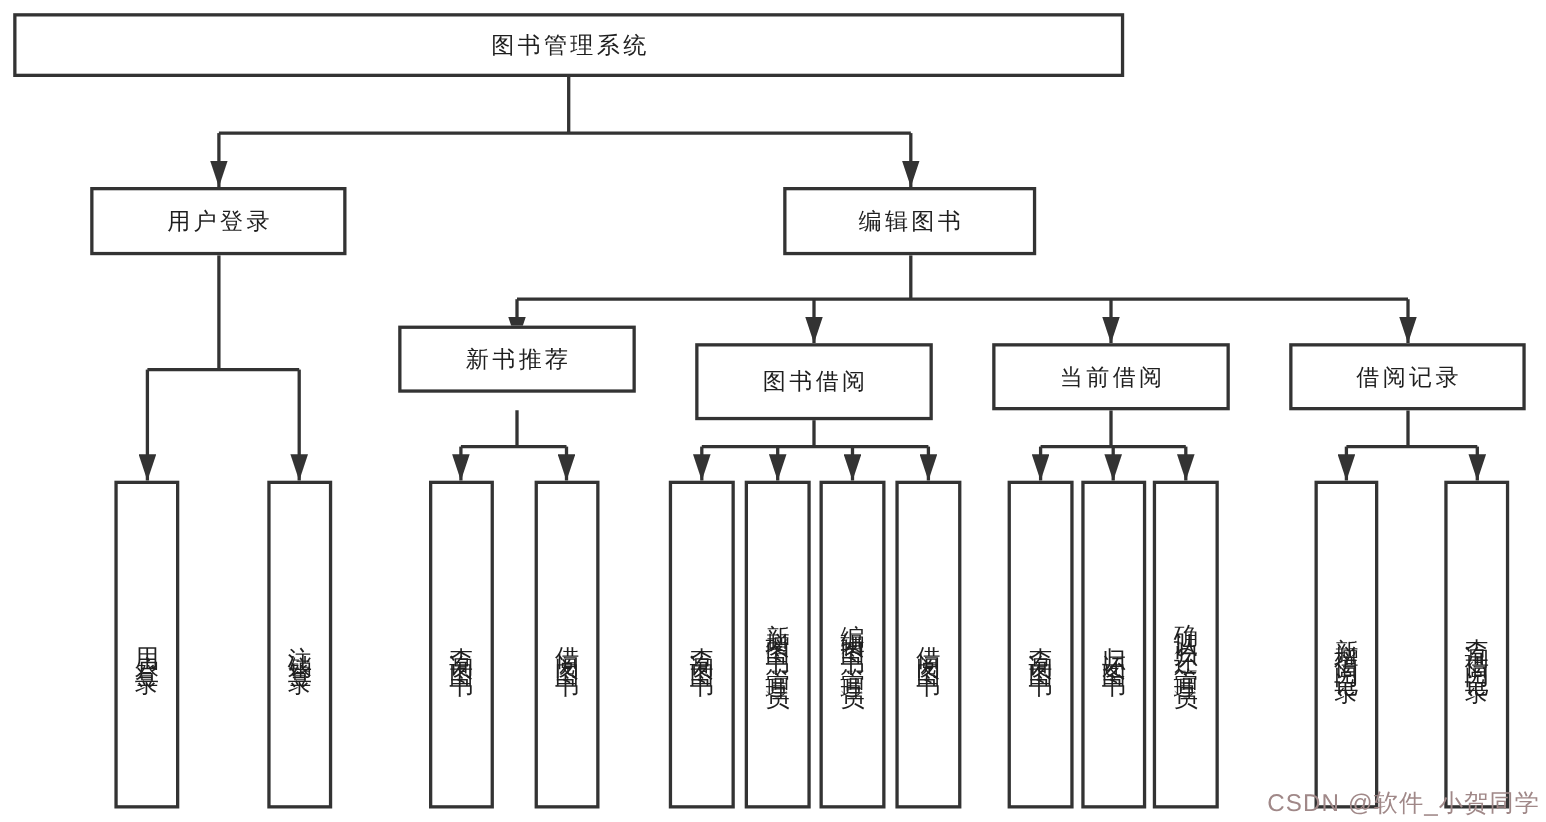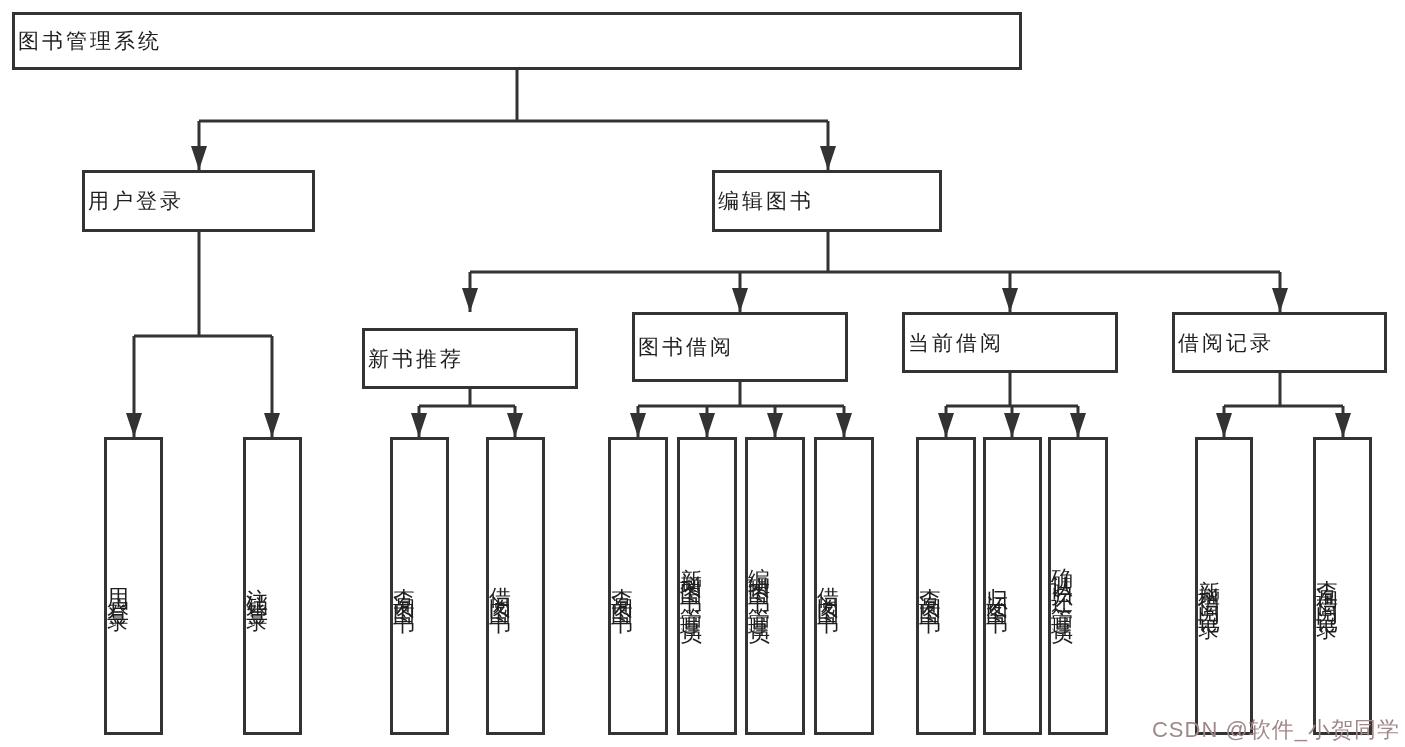--- a/index.html
+++ b/index.html
@@ -21,21 +21,21 @@
     top: 0;
     z-index: 1;
   }
   .node {
     position: absolute;
     box-sizing: border-box;
     border: 3px solid #333333;
     background: #ffffff;
     display: flex;
     align-items: center;
-    justify-content: flex-start;
+    justify-content: center;
     z-index: 2;
   }
   .node .hlabel {
     font-size: 21px;
     letter-spacing: 3px;
     color: #1f1f1f;
     white-space: nowrap;
     text-indent: 3px;
   }
   .leaf .vlabel {
@@ -105,21 +105,21 @@
     <span class="hlabel">图书管理系统</span>
   </div>
 
   <div class="node" style="left:82px; top:170px; width:233px; height:62px;">
     <span class="hlabel">用户登录</span>
   </div>
   <div class="node" style="left:712px; top:170px; width:230px; height:62px;">
     <span class="hlabel">编辑图书</span>
   </div>
 
-  <div class="node" style="left:362px; top:328px; width:216px; height:61px;">
+  <div class="node" style="left:362px; top:296px; width:216px; height:61px;">
     <span class="hlabel">新书推荐</span>
   </div>
   <div class="node" style="left:632px; top:312px; width:216px; height:70px;">
     <span class="hlabel">图书借阅</span>
   </div>
   <div class="node" style="left:902px; top:312px; width:216px; height:61px;">
     <span class="hlabel">当前借阅</span>
   </div>
   <div class="node" style="left:1172px; top:312px; width:215px; height:61px;">
     <span class="hlabel">借阅记录</span>

